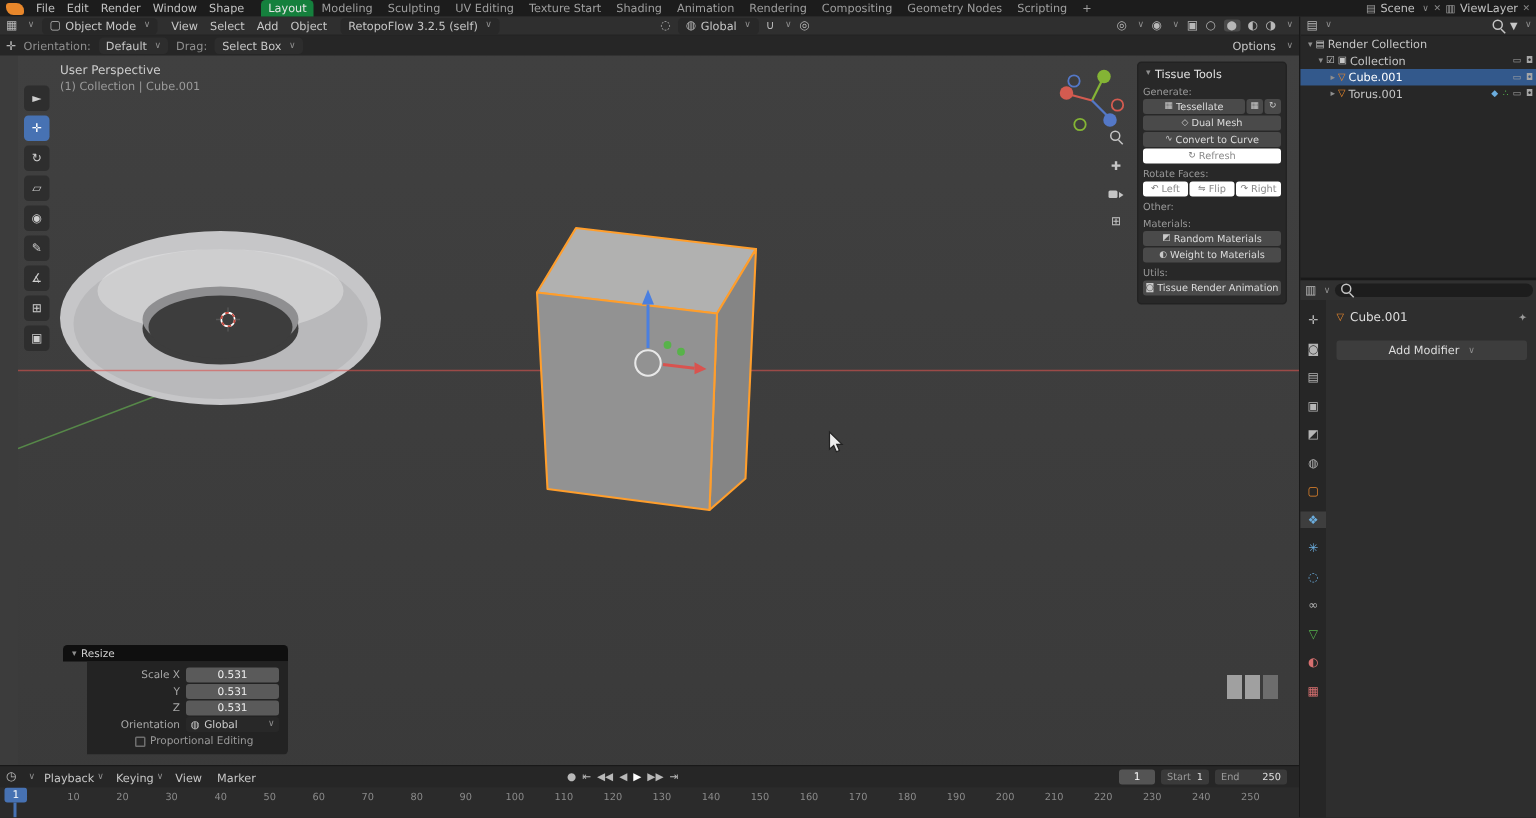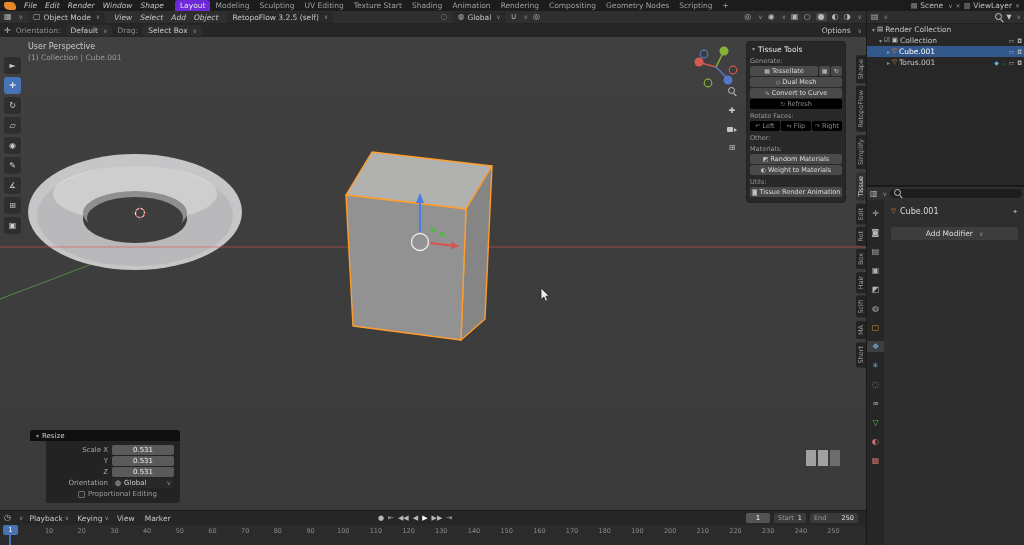--- a/index.html
+++ b/index.html
@@ -7,42 +7,42 @@
 #app{position:relative;width:1024px;height:545px;overflow:hidden;background:#3c3c3c;
      font-family:"DejaVu Sans",sans-serif;color:#c7c7c7;}
 .chev{font-size:6px;color:#8f8f8f;margin-left:2px;line-height:1;}
 .ic{line-height:1;}
 
 
 #topbar{position:absolute;left:0;top:0;width:1024px;height:11px;background:#1c1c1c;
 display:flex;align-items:center;gap:1px;padding:0 4px;font-size:7.5px;color:#c2c2c2;z-index:40;}
 .blogo{width:12px;height:8px;background:#e8872b;border-radius:2px 5px 2px 5px;margin-right:3px;flex:none;}
 .menubar{display:flex;}
-.menu{padding:0 4px;white-space:nowrap;font-style:italic;}
+.menu{padding:0 4px;white-space:nowrap;}
 .wstabs{display:flex;margin-left:6px;height:11px;align-items:center;}
 .wstab{padding:1px 5px;font-size:7.5px;color:#9f9f9f;border-radius:3px 3px 0 0;white-space:nowrap;}
-.wstab.active{background:#6d28d9;color:#e4e4e4;}
+.wstab.active{background:#15803d;color:#e4e4e4;}
 .tright{margin-left:auto;display:flex;align-items:center;gap:3px;}
 .tico{font-size:7px;color:#a5a5a5;}
 .xico{font-size:6px;color:#8a8a8a;}
 
 
 #vheader{position:absolute;left:0;top:11px;width:866px;height:13px;background:#2f2f2f;
 display:flex;align-items:center;gap:5px;padding:0 4px;font-size:7.5px;border-bottom:1px solid #242424;z-index:30;}
 #toolsettings{position:absolute;left:0;top:24px;width:866px;height:13px;background:#262626;
 display:flex;align-items:center;gap:5px;padding:0 4px;font-size:7.5px;z-index:30;}
 .pill{background:#282828;border-radius:3px;padding:1px 5px;display:flex;align-items:center;gap:3px;white-space:nowrap;}
 .pill2{background:#2d2d2d;border-radius:3px;padding:1px 5px;display:flex;align-items:center;gap:3px;white-space:nowrap;}
 .sp1{flex:1;} .sp2{flex:2;}
 .hicon{font-size:8px;color:#b8b8b8;line-height:1;}
 .shadepill{background:#4a4a4a;border-radius:2px;padding:0 2px;}
 .dimlab{color:#8f8f8f;}
 
 
-#view3d{position:absolute;left:0;top:37px;width:866px;height:499px;overflow:hidden;
+#view3d{position:absolute;left:12px;top:37px;width:866px;height:499px;overflow:hidden;
 background:linear-gradient(180deg,#404040 0%,#3a3a3a 100%);}
 .vplabel1{position:absolute;left:28px;top:5px;font-size:8px;color:#cccccc;}
 .vplabel2{position:absolute;left:28px;top:16px;font-size:7.5px;color:#9b9b9b;}
 
 #lefttools{position:absolute;left:4px;top:20px;display:flex;flex-direction:column;gap:3px;}
 .toolbtn{width:17px;height:17px;background:rgba(43,43,43,0.85);border-radius:3px;
 display:flex;align-items:center;justify-content:center;font-size:8px;color:#cfcfcf;}
 .toolbtn.active{background:#4772b3;color:#fff;}
 
 #navicons{position:absolute;left:727px;top:50px;display:flex;flex-direction:column;gap:11px;align-items:center;}
@@ -55,21 +55,21 @@
 .navglyph{font-size:8px;color:#c5c5c5;line-height:1;}
 
 
 #tissue{position:absolute;left:746px;top:4px;width:100px;background:rgba(40,40,40,0.96);
 border-radius:3px;padding:2px 3px 4px;z-index:5;border:1px solid #222;}
 .tptitle{display:flex;align-items:center;gap:3px;font-size:7.5px;color:#e2e2e2;height:10px;}
 .tplabel{font-size:6.5px;color:#9a9a9a;margin:3px 0 1px;}
 .tpbtn{height:10px;background:#4a4a4a;border-radius:2px;display:flex;align-items:center;justify-content:center;
 gap:2px;font-size:6.5px;color:#dcdcdc;margin-bottom:1px;padding:0 2px;white-space:nowrap;overflow:hidden;}
 .tpbtn .ic{font-size:6px;color:#c9c9c9;}
-.tpbtn.dis{background:#000000;color:#8a8a8a;}
+.tpbtn.dis{background:#ffffff;color:#8a8a8a;}
 .tpbtn.dis .ic{color:#777;}
 .tprow{display:flex;gap:1px;margin-bottom:1px;}
 .tprow .tpbtn{flex:1;margin-bottom:0;}
 .sqbtn{flex:none !important;width:11px;}
 
 
 #sidetabs{position:absolute;right:0;top:18px;display:flex;flex-direction:column;gap:3px;align-items:flex-end;}
 .sidetab{writing-mode:vertical-rl;transform:rotate(180deg);font-size:6.5px;color:#9b9b9b;
 background:#232323;border-radius:0 2px 2px 0;padding:4px 1px;}
 .sidetab.active{background:#303030;color:#e0e0e0;}

